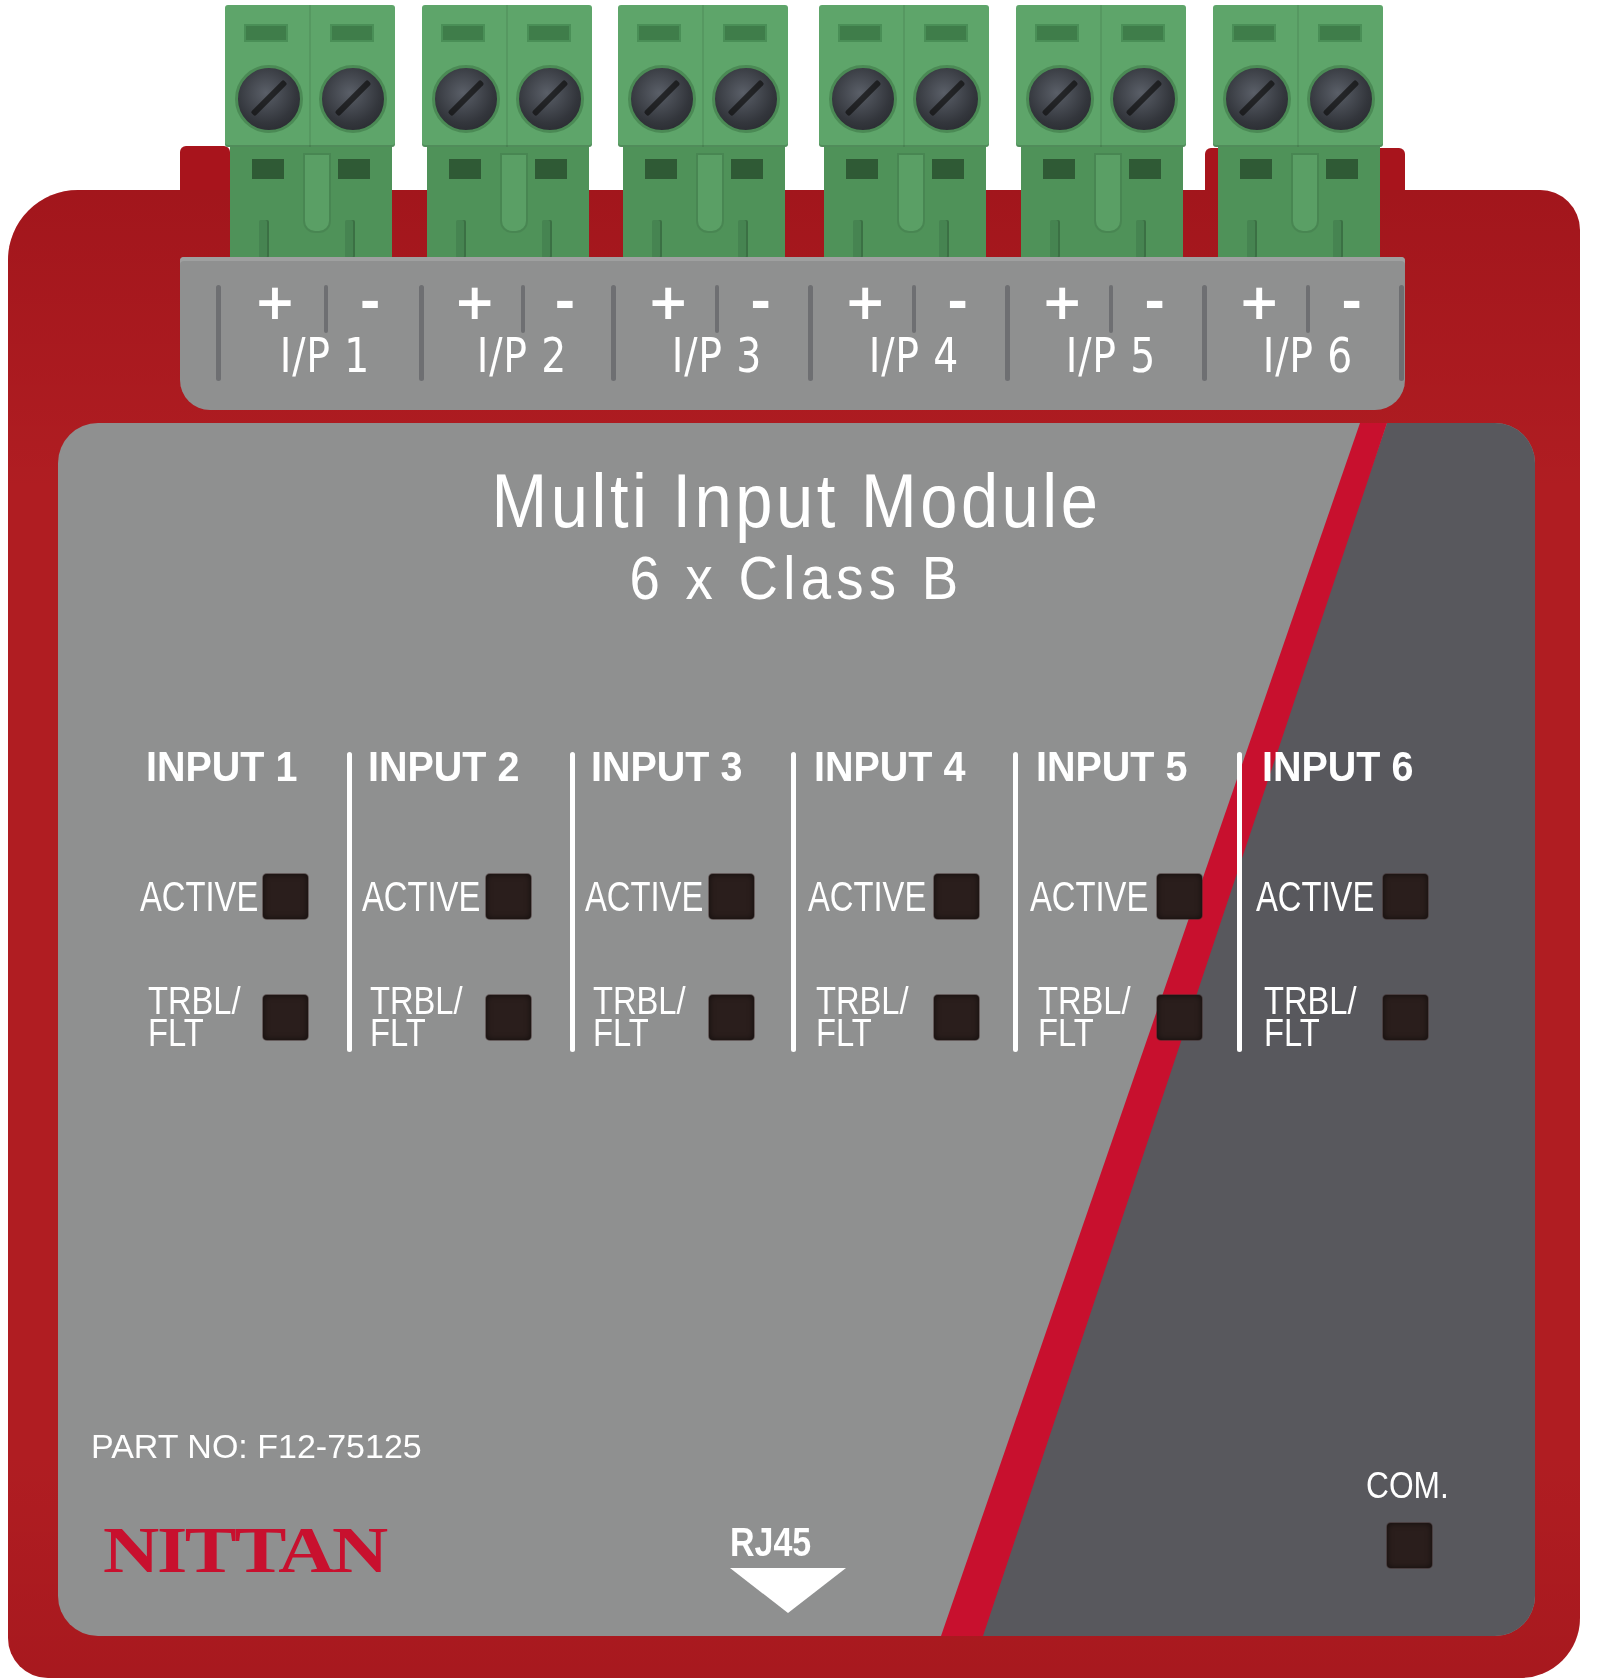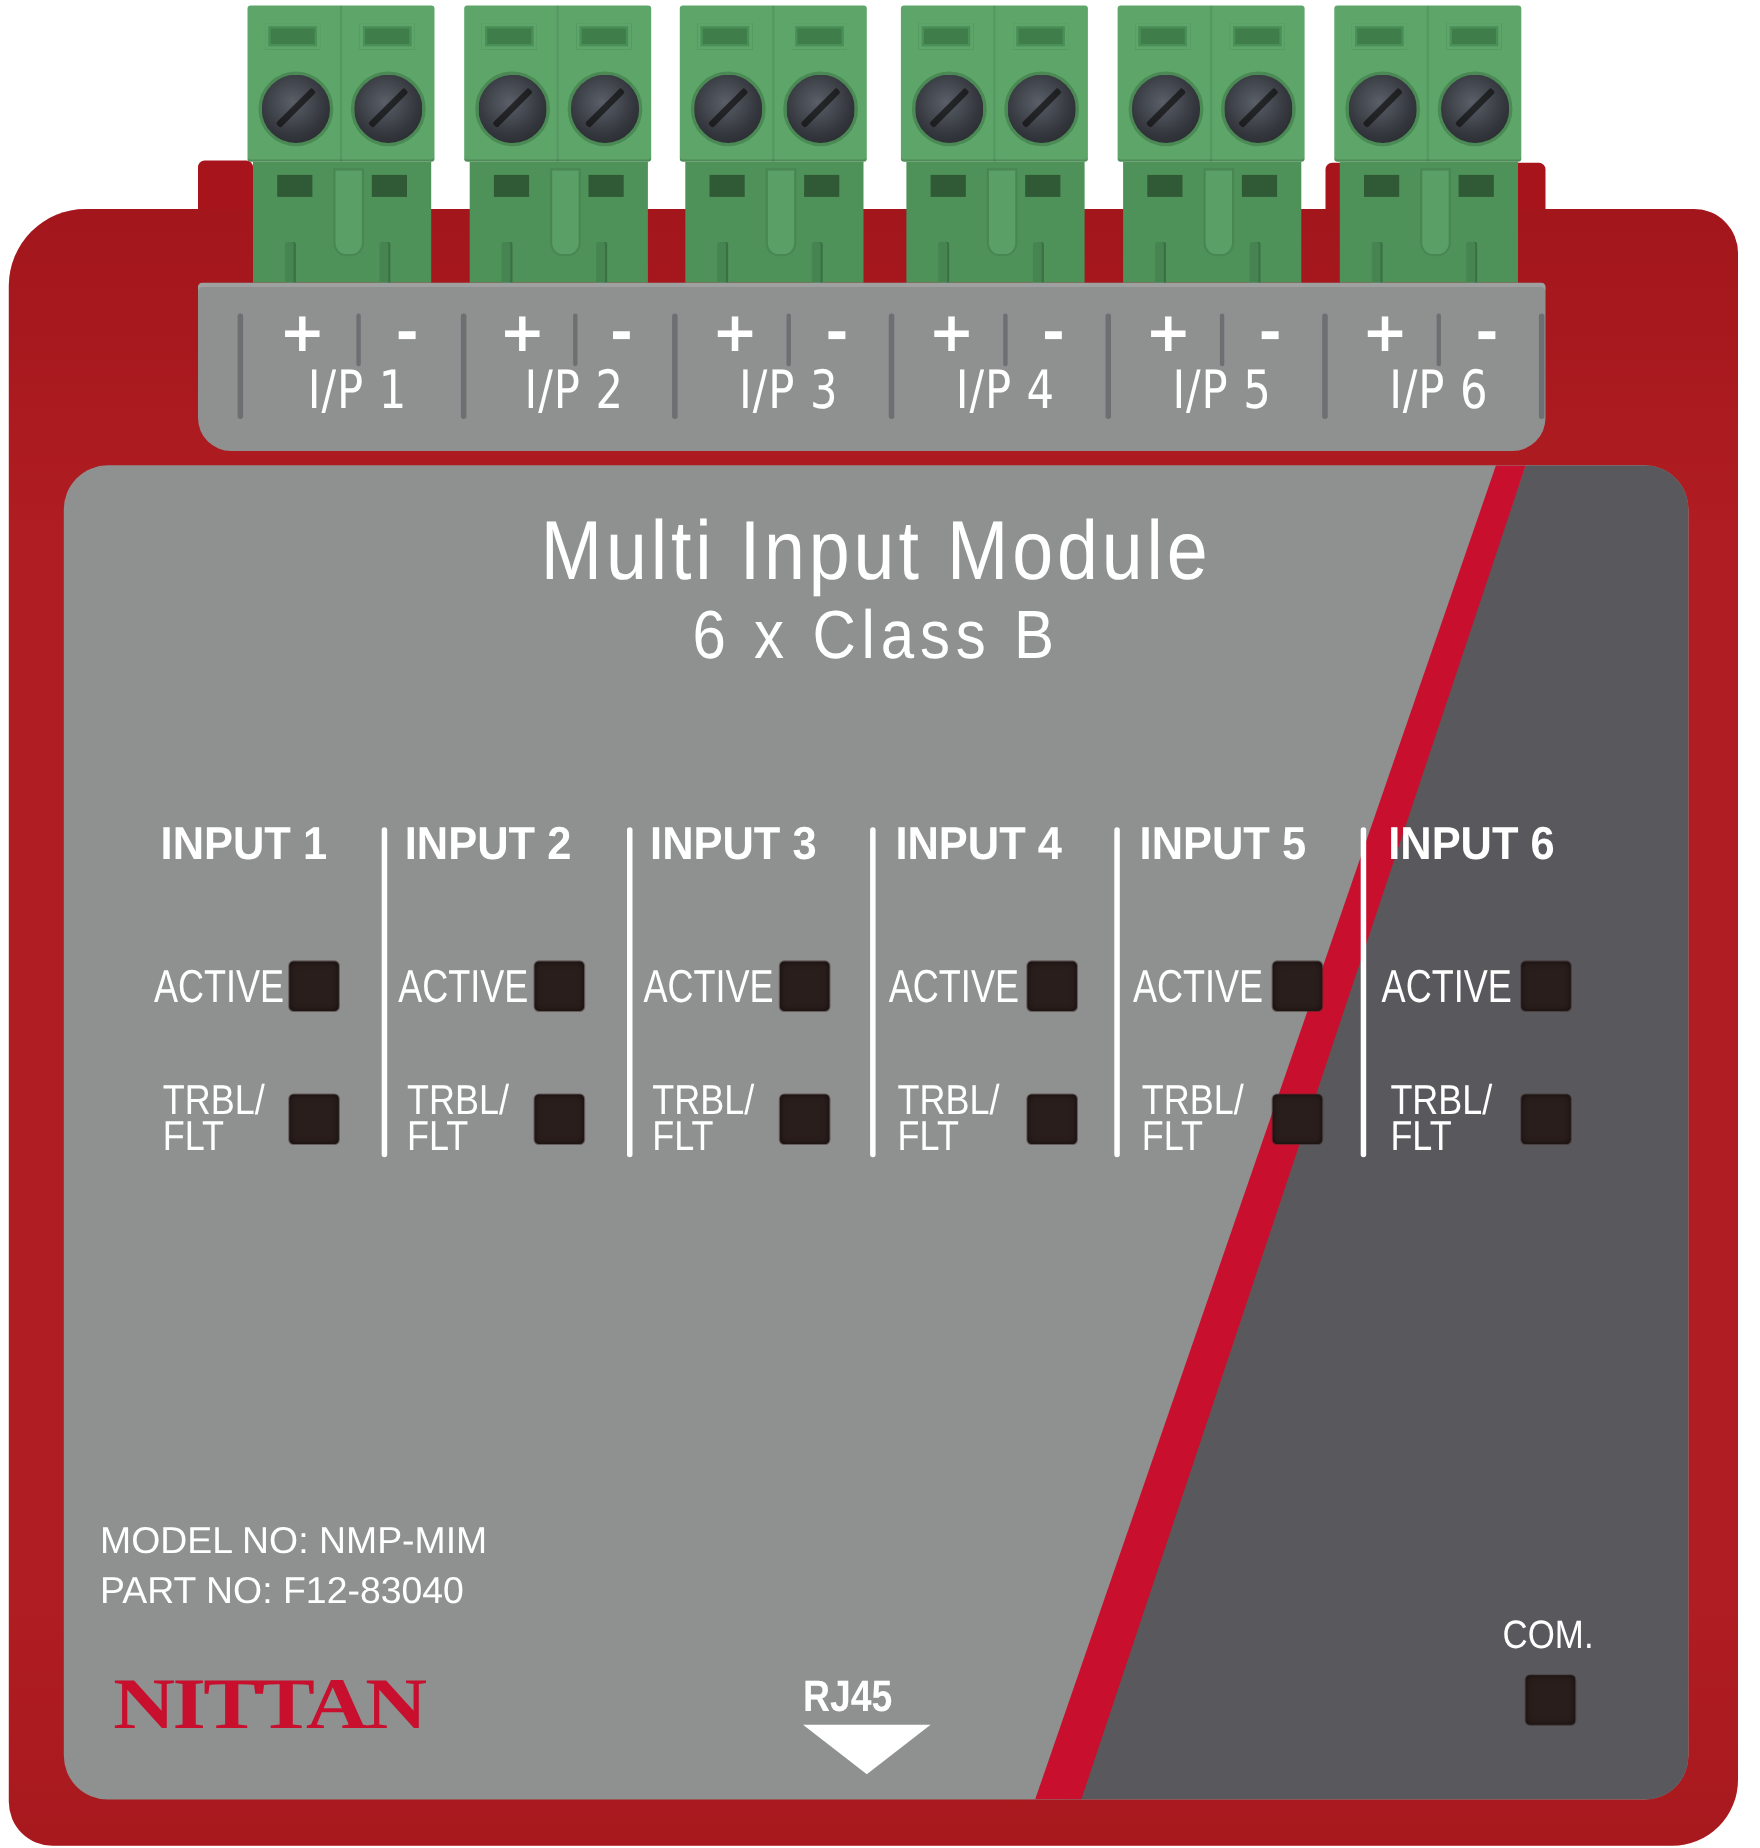--- a/index.html
+++ b/index.html
@@ -241,22 +241,21 @@
 FLT</div>
       <div class="led" style="left:1099px; top:572px"></div>
       <div class="in-head" style="left:1204px">INPUT 6</div>
       <div class="led-lbl" style="left:1198px; top:453px">ACTIVE</div>
       <div class="led" style="left:1325px; top:451px"></div>
       <div class="led-lbl2" style="left:1206px; top:562px">TRBL/
 FLT</div>
       <div class="led" style="left:1325px; top:572px"></div>
     </div>
 
-  <div class="info" style="top:958px;">MODEL NO: NMP-MIM</div>
-  <div class="info" style="top:1003px;">PART NO: F12-83040</div>
+  <div class="info" style="top:1003px;">PART NO: F12-75125</div>
 
   <div class="brand">NITTAN</div>
 
   <div class="rj-lbl">RJ45</div>
   <div class="rj-arrow"></div>
 
   <div class="com-lbl">COM.</div>
   <div class="led com-led"></div>
 </div>
 

